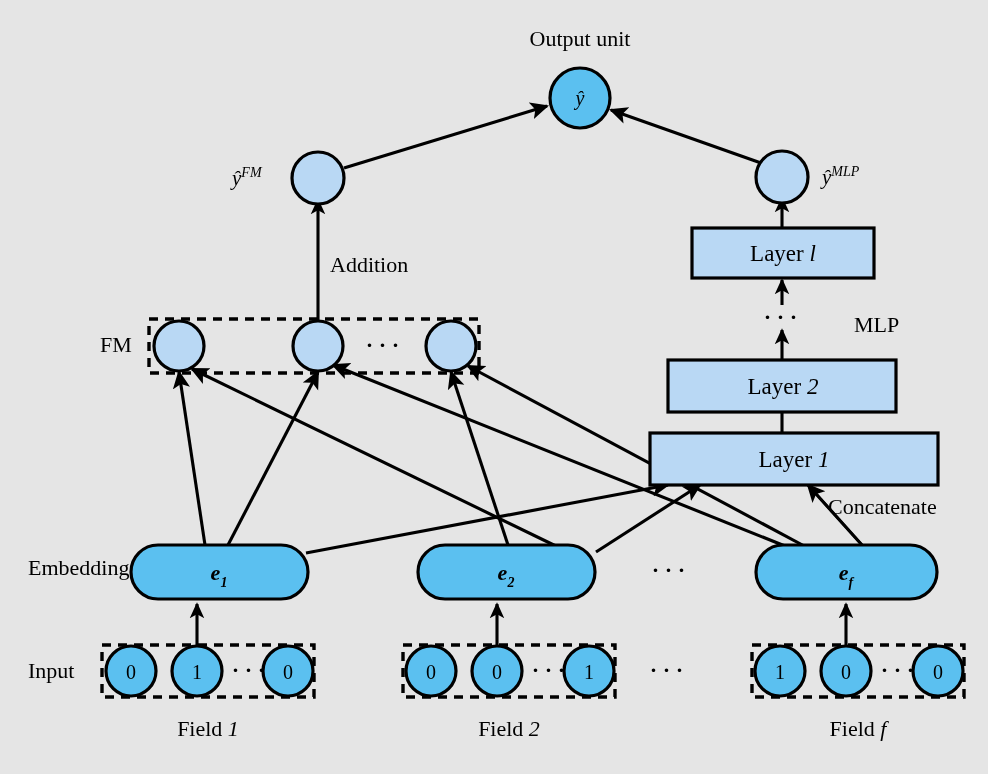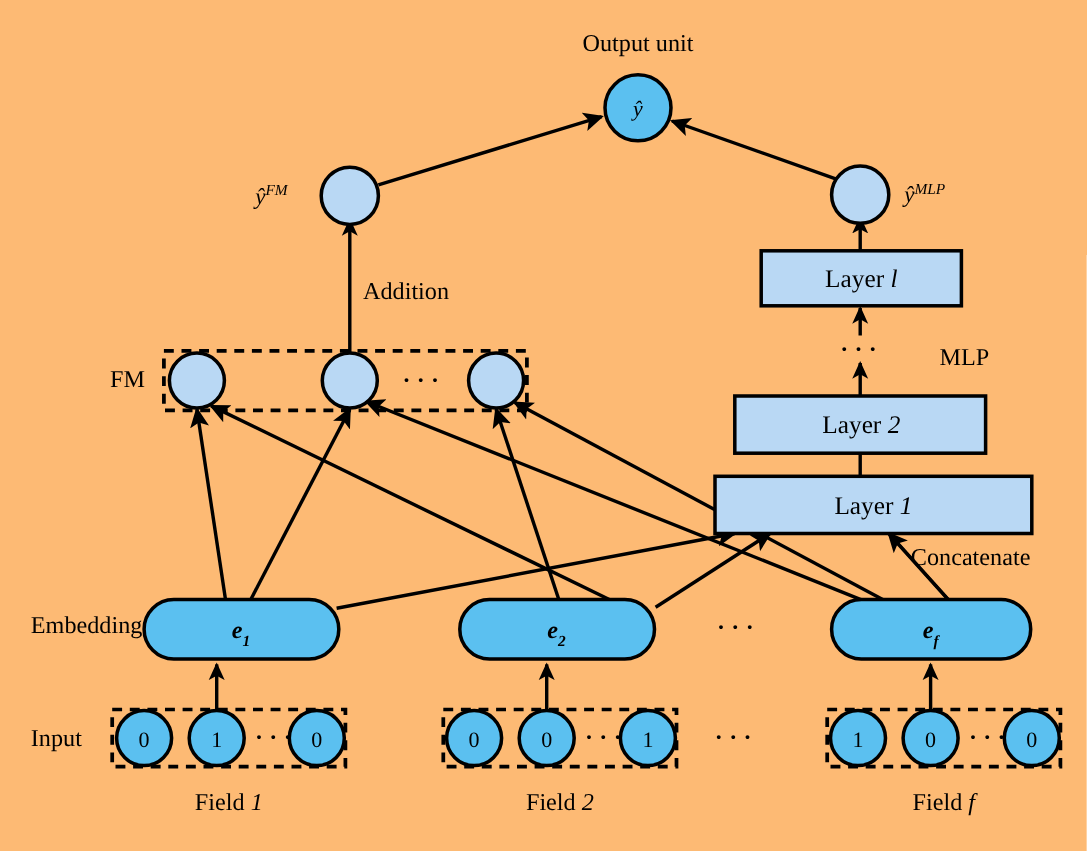--- a/index.html
+++ b/index.html
@@ -4,21 +4,21 @@
 <style>
   html, body {
     margin: 0;
     padding: 0;
     background: #ffffff;
   }
   #canvas-wrap {
     position: relative;
     width: 988px;
     height: 774px;
-    background: #fdba74;
+    background: #e5e5e5;
     overflow: hidden;
     font-family: "Liberation Serif", "DejaVu Serif", serif;
   }
   svg#diagram {
     display: block;
     width: 988px;
     height: 774px;
   }
   .node-circle {
     stroke: #000000;

